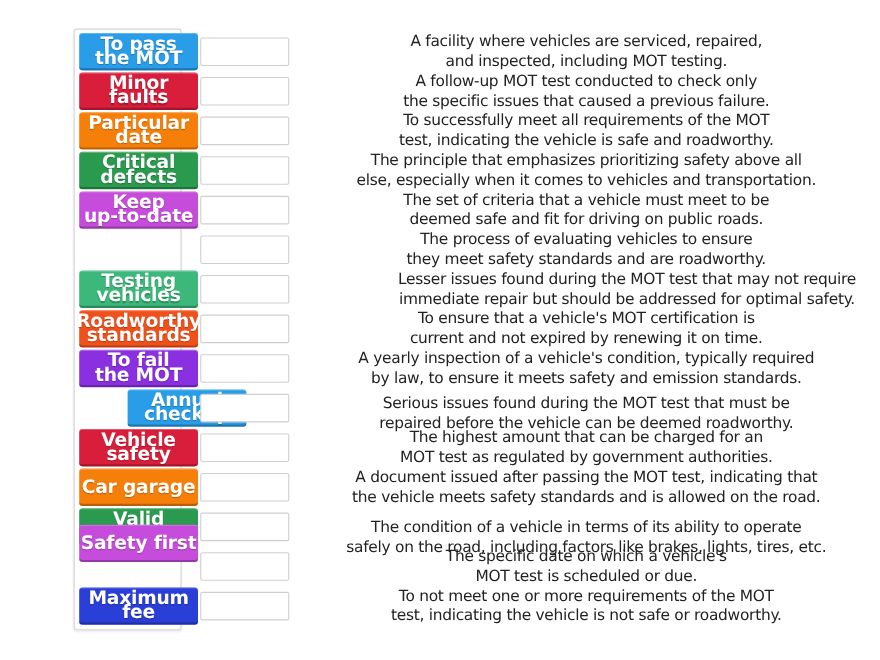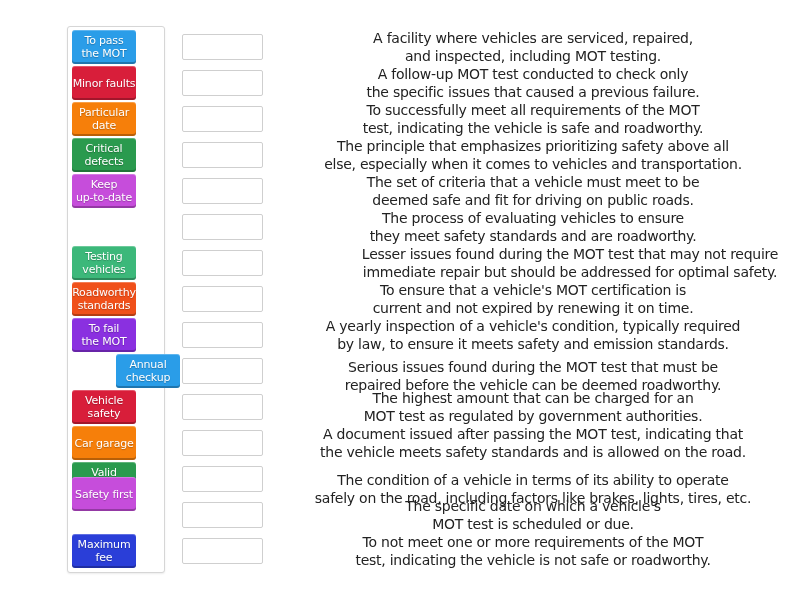--- a/index.html
+++ b/index.html
@@ -6,22 +6,22 @@
   body {
     width:800px; height:600px; background:#ffffff; position:relative; overflow:hidden;
     font-family:"DejaVu Sans", "Liberation Sans", sans-serif;
   }
   .tile-panel {
     position:absolute; left:67px; top:26px; width:96px; height:545px;
     border:1px solid #d6d6d6; border-radius:3px; background:#fff;
     box-shadow:0 1px 2px rgba(0,0,0,0.08);
   }
   .tile {
-    position:absolute; left:4px; width:64px; height:34px; border-radius:3px;
-    color:#fff; font-weight:normal; font-size:11px; line-height:13px;
+    position:absolute; left:4px; width:108px; height:34px; border-radius:3px;
+    color:#fff; font-weight:bold; font-size:17px; line-height:13px;
     display:flex; align-items:center; justify-content:center; text-align:center;
     box-shadow:inset 0 -2px 0 rgba(0,0,0,0.25), inset 0 1px 0 rgba(255,255,255,0.25);
     text-shadow:0 1px 1px rgba(0,0,0,0.25);
     cursor:grab; letter-spacing:-0.2px;
   }
   .tile span { white-space:pre-line; }
   .box {
     position:absolute; left:182px; width:81px; height:26px;
     border:1px solid #cfcfcf; border-radius:2px; background:#fff; box-sizing:border-box;
   }

